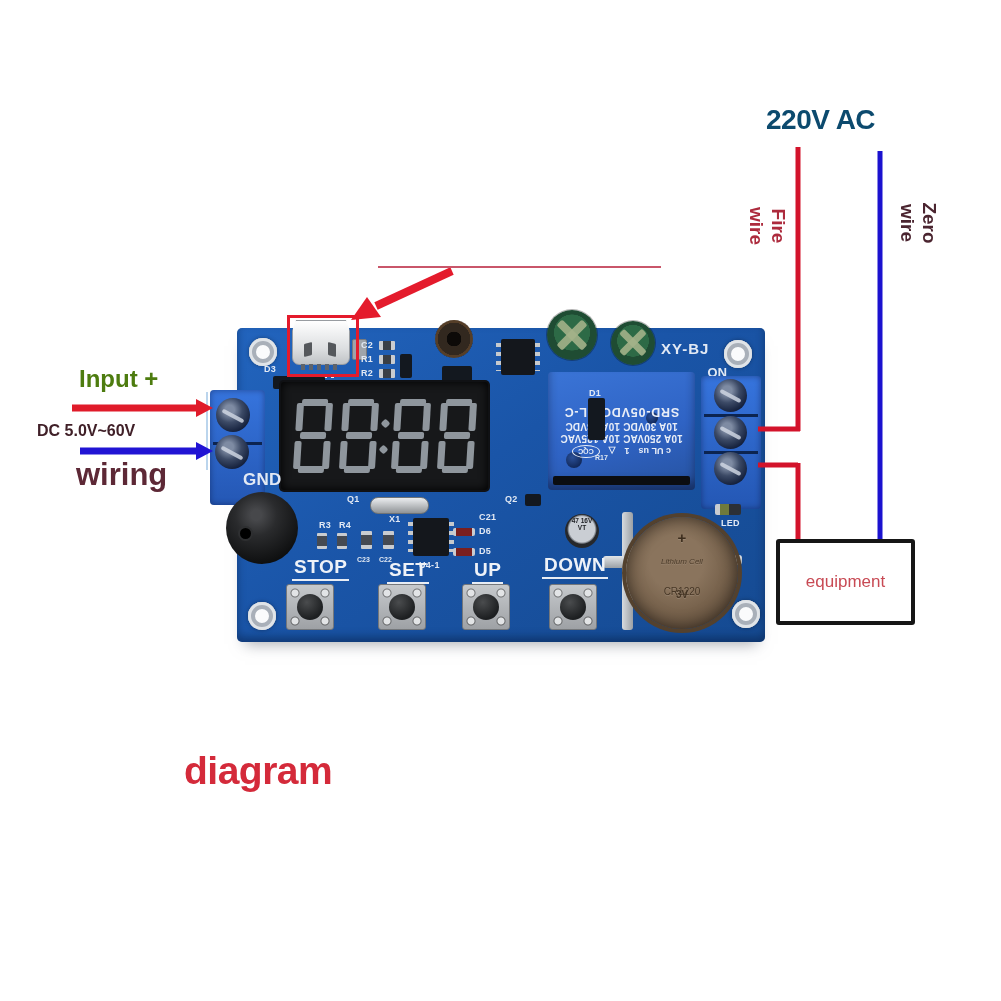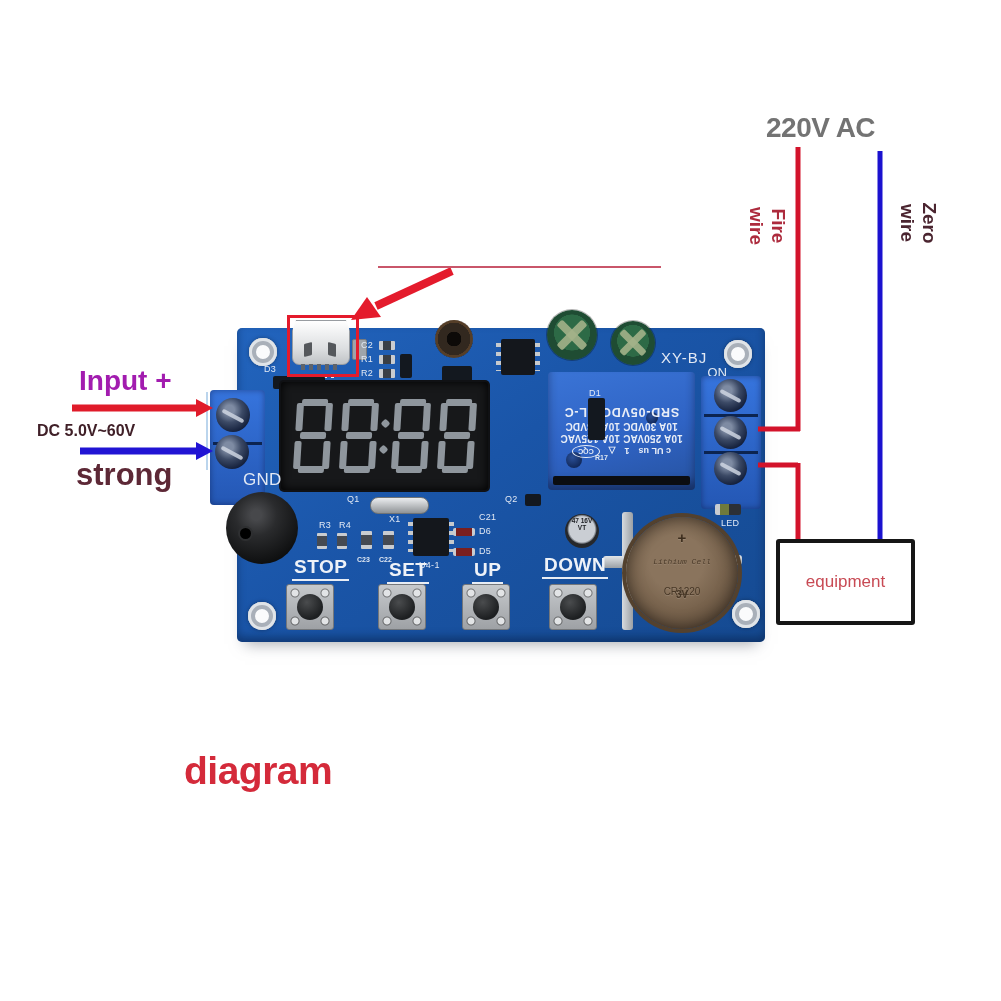--- a/index.html
+++ b/index.html
@@ -2,41 +2,41 @@
 <html><head>
 <meta charset="utf-8">
 <style>
   html,body{margin:0;padding:0;background:#fff;}
   #canvas{position:relative;width:1001px;height:1001px;background:#fff;overflow:hidden;
           font-family:"Liberation Sans",sans-serif;}
   .abs{position:absolute;}
   #wires{position:absolute;left:0;top:0;z-index:5;pointer-events:none;}
 
   
-  .lbl-220{left:766px;top:112px;font-size:28px;font-weight:700;color:#737373;letter-spacing:-.5px;}
+  .lbl-220{left:766px;top:104px;font-size:28px;font-weight:700;color:#0c4a6e;letter-spacing:-.5px;}
   .rot-lbl{width:66px;height:46px;text-align:center;font-size:19px;line-height:22px;font-weight:600;transform:rotate(90deg);}
   .fire{left:733px;top:203px;color:#ad2b3d;}
   .zero{left:884px;top:200px;color:#4b2530;}
   .lbl-usb{left:386px;top:231px;font-size:19px;font-weight:600;color:#8d2737;}
-  .lbl-inplus{left:79px;top:365px;font-size:28px;font-weight:600;color:#a21caf;}
+  .lbl-inplus{left:79px;top:365px;font-size:24px;font-weight:600;color:#4d7c0f;}
   .lbl-dc{left:37px;top:422px;font-size:16px;font-weight:700;color:#402028;}
   .lbl-input{left:76px;top:457px;font-size:31px;font-weight:600;color:#5d2836;}
   .title{left:184px;top:741px;font-size:39px;line-height:59px;font-weight:700;color:#d42a3a;letter-spacing:-.5px;}
 
   
   .equip{left:776px;top:539px;width:131px;height:78px;background:#fff;border:4px solid #161616;
          border-radius:3px;z-index:6;display:flex;align-items:center;justify-content:center;}
   .equip span{font-size:17px;color:#c84a54;}
 
   
   .board{left:237px;top:328px;width:528px;height:314px;border-radius:5px;z-index:1;
          background:linear-gradient(145deg,#2264bd 0%,#1a55a8 45%,#154a91 100%);
          box-shadow:0 10px 14px -8px rgba(110,115,125,.6), inset 0 -5px 8px rgba(5,25,60,.45);}
   .board .abs{position:absolute;}
-  .silk{color:#e2e9f4;font-size:9px;font-weight:400;letter-spacing:.3px;}
+  .silk{color:#e2e9f4;font-size:9px;font-weight:700;letter-spacing:.3px;}
   .tinys{color:#dfe7f2;font-size:7px;font-weight:700;}
 
   .hole{width:28px;height:28px;border-radius:50%;background:#fafbfc;
         box-shadow:inset 0 0 0 3px #e0e4e8, inset 0 0 0 7px #a9b0b9, 0 0 4px rgba(0,0,0,.35);}
 
   .usb-outline{border:3px solid #e41b2c;background:transparent;z-index:4;}
   .usb-body{background:linear-gradient(180deg,#fff, #dcdee0 65%, #c0c3c6);border:1px solid #989ca1;
             border-radius:4px 4px 7px 7px;clip-path:polygon(7% 0,93% 0,100% 24%,100% 100%,0 100%,0 24%);}
   .usb-body::before,.usb-body::after{content:'';position:absolute;top:22px;width:8px;height:13px;background:#55585c;border-radius:1px;}
   .usb-body::before{left:11px;transform:skewY(-14deg);}
@@ -95,21 +95,21 @@
 
   .ledc{background:linear-gradient(90deg,#c9ccd0 0 18%,#6f7a3c 18% 55%,#2c3036 55% 100%);border-radius:2px;}
 
   .batclip{background:linear-gradient(90deg,#d7dade,#9ba0a5);border-radius:3px;}
   .battab{background:linear-gradient(180deg,#e2e5e8,#9ba0a5);border-radius:3px;}
   .battery{border-radius:50%;color:#3c2d1d;
            background:radial-gradient(circle at 45% 40%,#8a745d 0 30%,#77624c 55%,#5e4b39 80%,#4a3a2b 100%);
            box-shadow:0 0 0 4px #53412e, inset 0 0 16px rgba(0,0,0,.5);}
   .battery div{position:absolute;width:100%;text-align:center;text-shadow:0 1px 0 rgba(255,255,255,.14);}
   .bplus{top:12px;font-size:15px;font-weight:700;}
-  .bline1{top:40px;font-size:8px;font-style:italic;opacity:.8;font-family:Liberation Mono, monospace;}
+  .bline1{top:40px;font-size:8px;font-style:italic;opacity:.8;}
   .bline2{top:69px;font-size:10px;font-weight:400;opacity:.85;}
   .bline3{top:72px;font-size:10px;font-weight:700;opacity:.85;}
 
   .btnlbl{color:#eef2f8;font-size:19px;font-weight:700;letter-spacing:.5px;border-bottom:2px solid #e8edf5;padding:0 2px 1px 2px;}
   .tact{width:46px;height:44px;border:1px solid #74777b;border-radius:3px;
         background:
          radial-gradient(circle at 8px 8px,#e2e4e6 3px,rgba(40,40,40,.5) 4px,transparent 5px),
          radial-gradient(circle at 38px 8px,#e2e4e6 3px,rgba(40,40,40,.5) 4px,transparent 5px),
          radial-gradient(circle at 8px 36px,#e2e4e6 3px,rgba(40,40,40,.5) 4px,transparent 5px),
          radial-gradient(circle at 38px 36px,#e2e4e6 3px,rgba(40,40,40,.5) 4px,transparent 5px),
@@ -208,21 +208,21 @@
           <span>c UL us</span>
           <span>1</span>
           <span>△</span>
           <span class="cqc">CQC</span>
         </div>
         <div class="rrate">10A 250VAC 10A 125VAC</div>
         <div class="rrate">10A 30VDC 10A 28VDC</div>
         <div class="rmodel">SRD-05VDC-SL-C</div>
       </div>
     </div>
-    <div class="abs silk" style="left:424px;top:12px;font-size:15px;letter-spacing:1px;margin-top:9px;">XY-BJ</div>
+    <div class="abs silk" style="left:424px;top:12px;font-size:15px;letter-spacing:1px;">XY-BJ</div>
     <div class="abs silk rot180" style="left:470px;top:37px;font-size:13px;">NO</div>
     <div class="abs tblock" style="left:464px;top:48px;width:60px;height:133px;">
       <div class="abs tsep" style="left:3px;top:38px;width:54px;height:3px;"></div>
       <div class="abs tsep" style="left:3px;top:75px;width:54px;height:3px;"></div>
     </div>
     <div class="abs screw" style="left:477px;top:51px;width:33px;height:33px;"></div>
     <div class="abs screw" style="left:477px;top:88px;width:33px;height:33px;"></div>
     <div class="abs screw" style="left:477px;top:124px;width:33px;height:33px;"></div>
 
     <div class="abs silk" style="left:352px;top:60px;">D1</div>
@@ -298,21 +298,21 @@
   <div class="abs rot-lbl fire">
     <div>Fire</div>
     <div>wire</div>
   </div>
   <div class="abs rot-lbl zero">
     <div>Zero</div>
     <div>wire</div>
   </div>
   <div class="abs lbl-inplus">Input +</div>
   <div class="abs lbl-dc">DC 5.0V~60V</div>
-  <div class="abs lbl-input">strong</div>
+  <div class="abs lbl-input">wiring</div>
 
   <div class="abs equip">
     <span>equipment</span>
   </div>
 
   <div class="abs title">
     <div>diagram</div>
   </div>
 
 </div>

